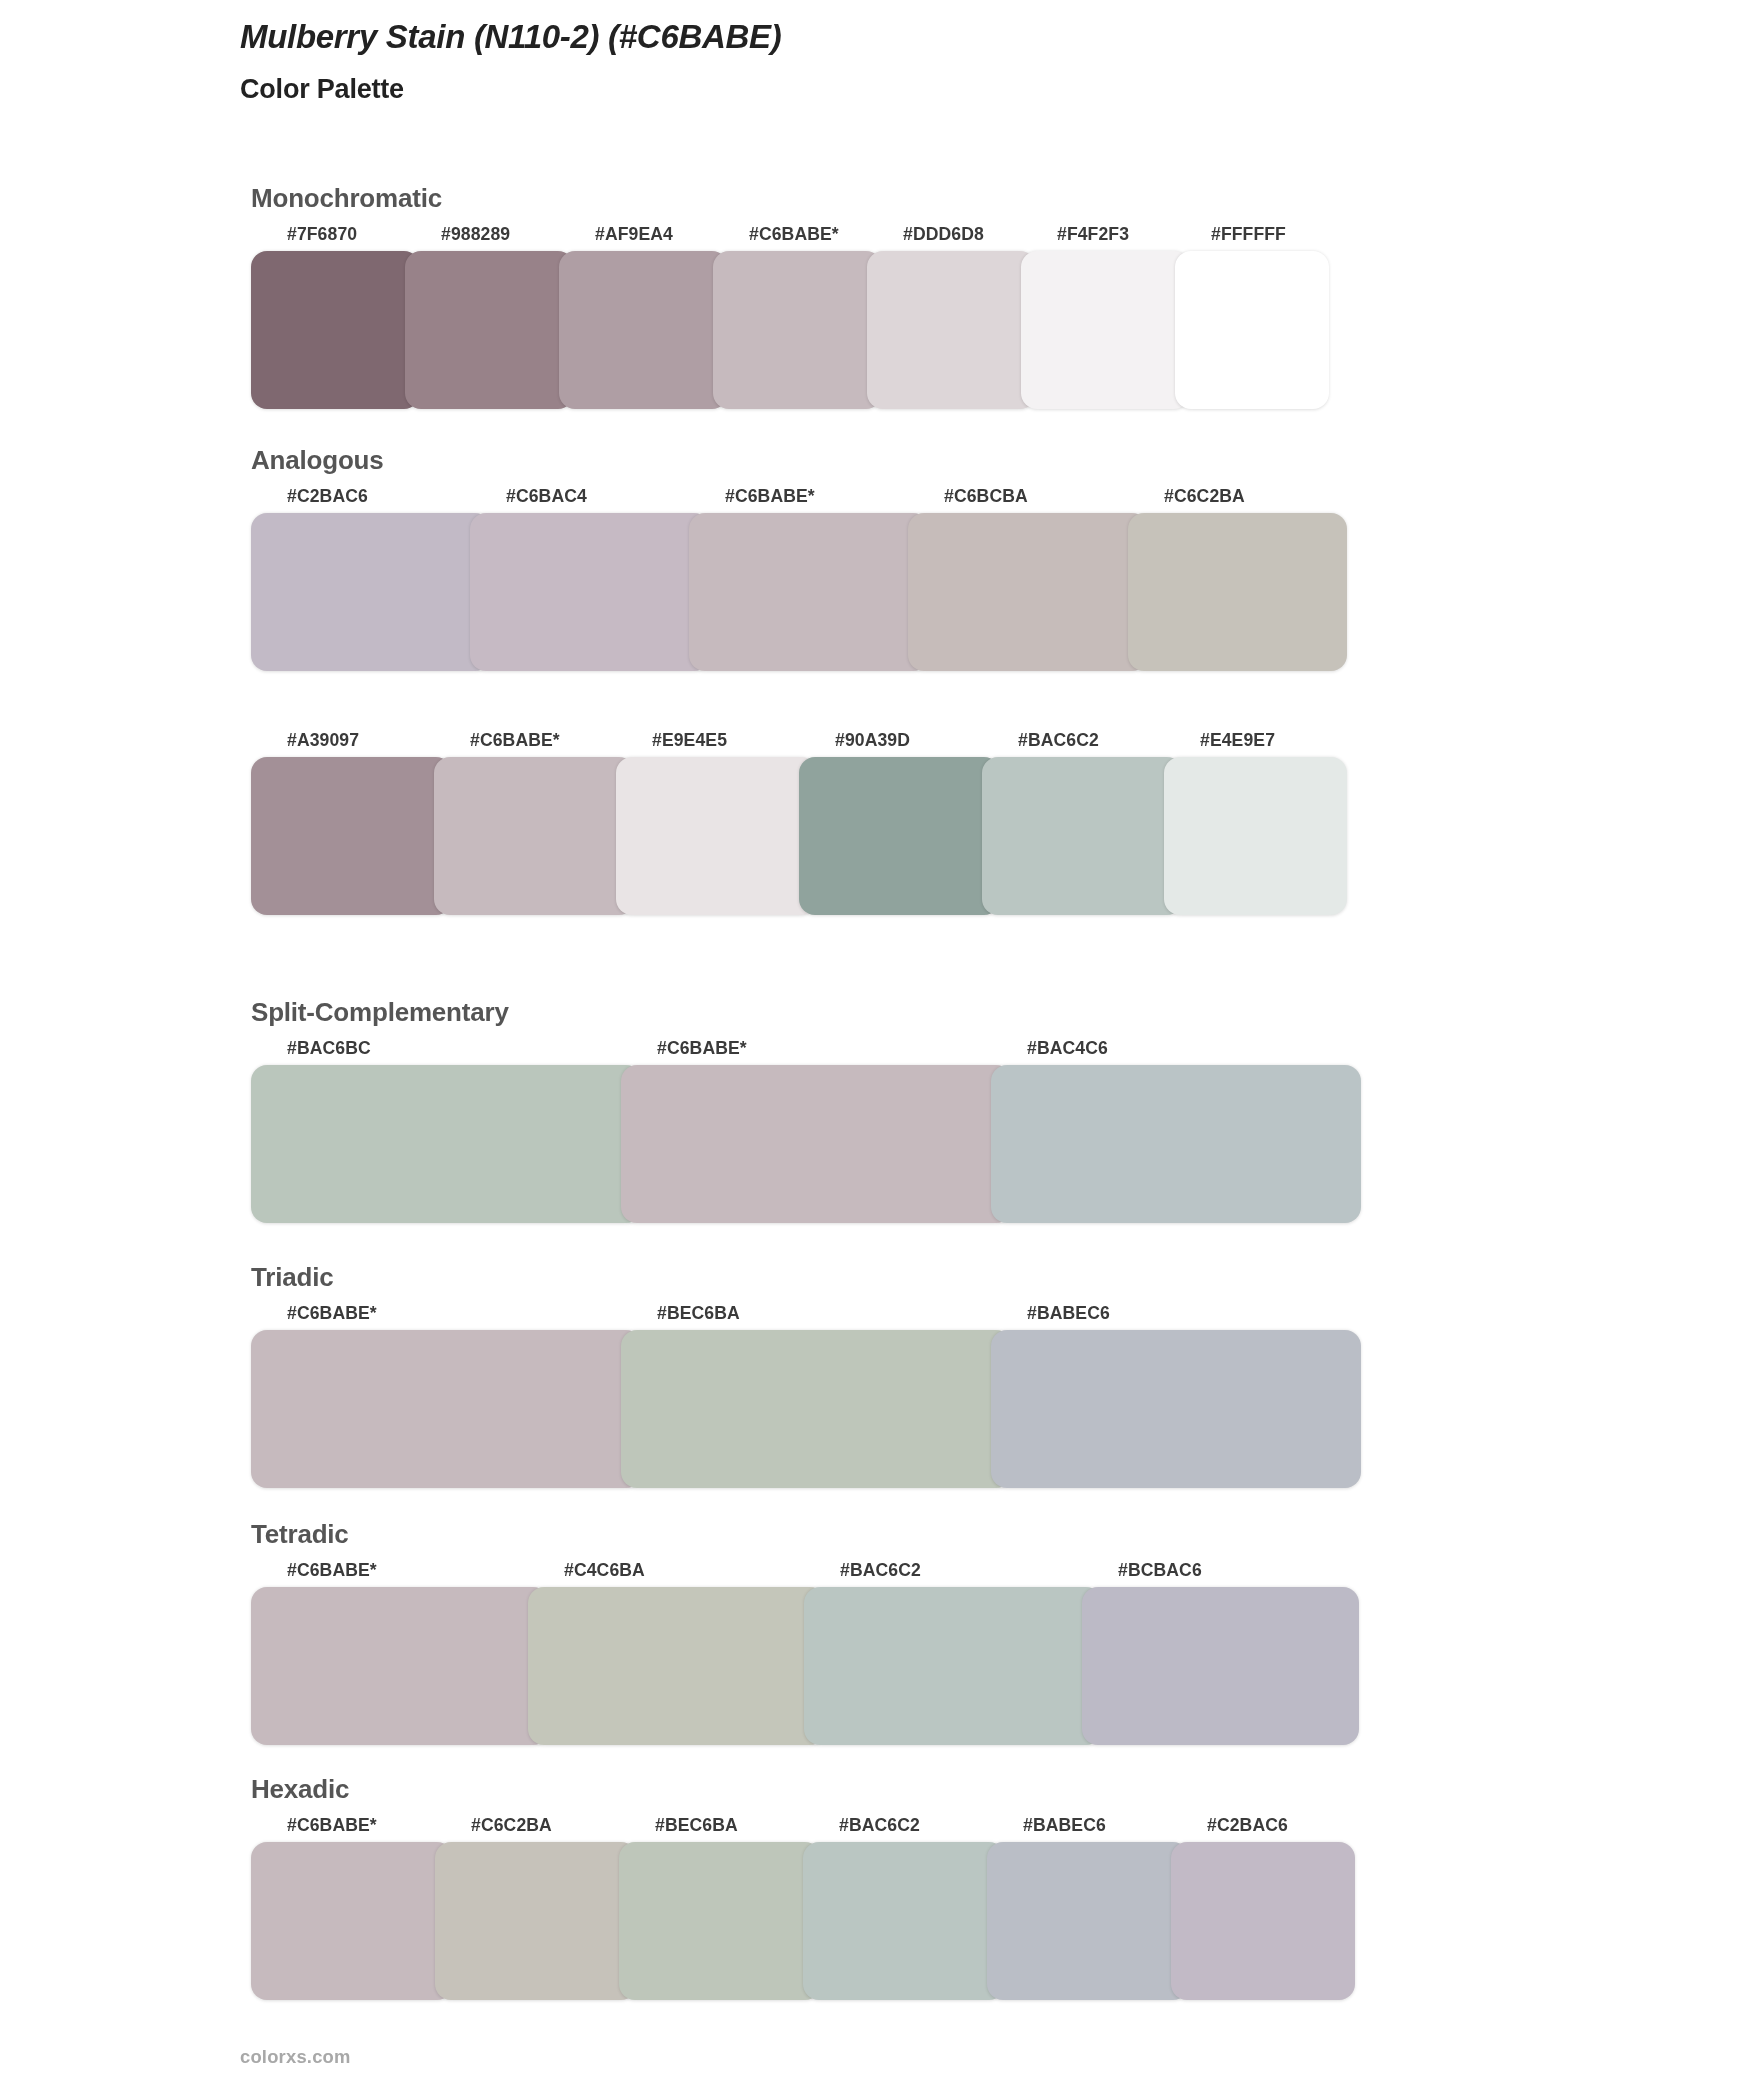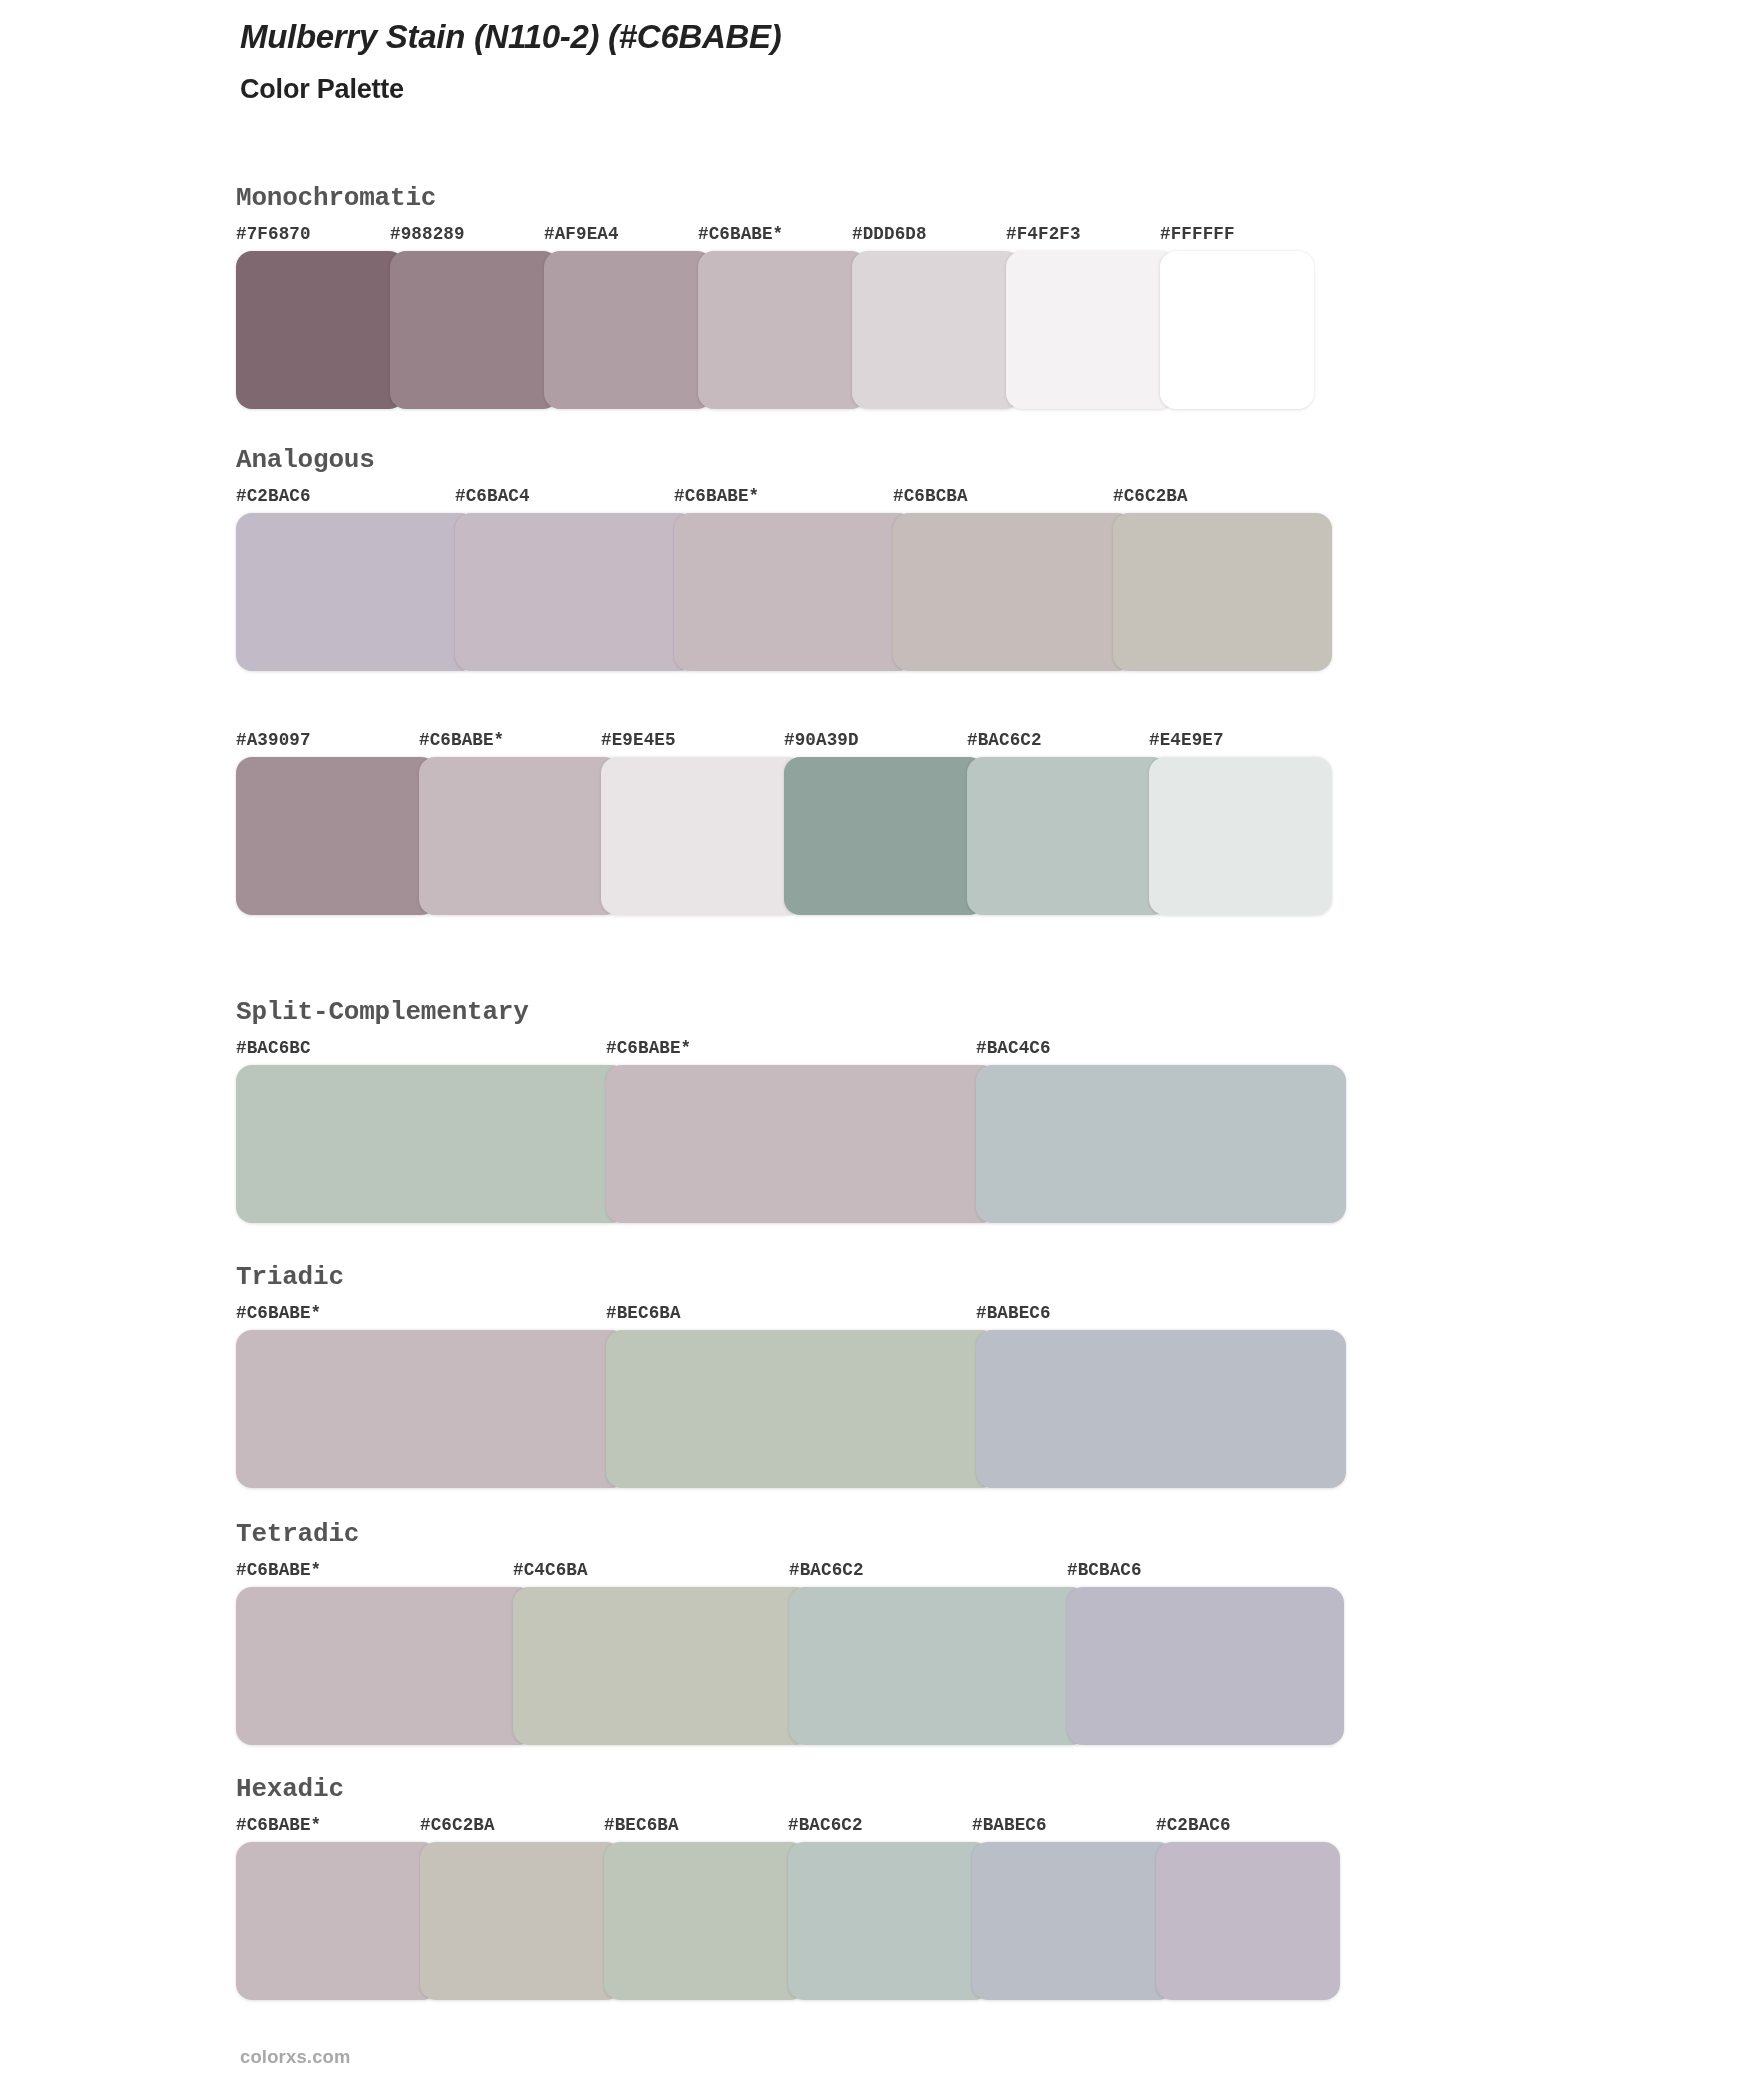--- a/index.html
+++ b/index.html
@@ -32,21 +32,21 @@
   .page-subtitle {
     font-size: 27px;
     font-weight: bold;
     color: #222222;
     letter-spacing: -0.2px;
     margin-top: 17.6px;
     line-height: 1.18;
   }
 
   
-  .section { position: absolute; left: 236px; font-family: Liberation Mono, monospace; }
+  .section { position: absolute; left: 251px; }
   .section-title {
     font-size: 26px;
     font-weight: bold;
     color: #555555;
     letter-spacing: -0.2px;
     line-height: 1.1;
     white-space: nowrap;
   }
   .row-wrap {
     position: relative;
@@ -57,20 +57,21 @@
     height: 27px;
   }
   .hexlabel {
     position: absolute;
     top: 0;
     font-size: 17.6px;
     font-weight: bold;
     color: #3a3a3a;
     letter-spacing: 0.1px;
     white-space: nowrap;
+    margin-left: 36px;
   }
   .swatches {
     position: relative;
     height: 158px;
   }
   .swatch {
     position: absolute;
     top: 0;
     height: 158px;
     border-radius: 16px;

